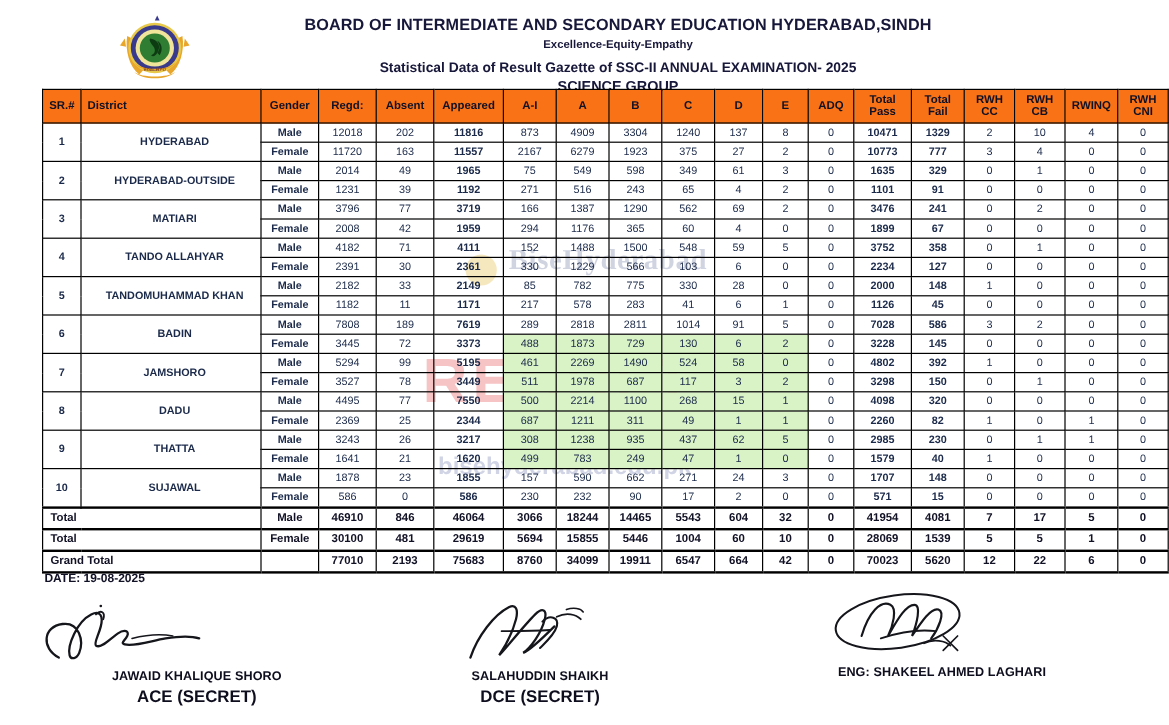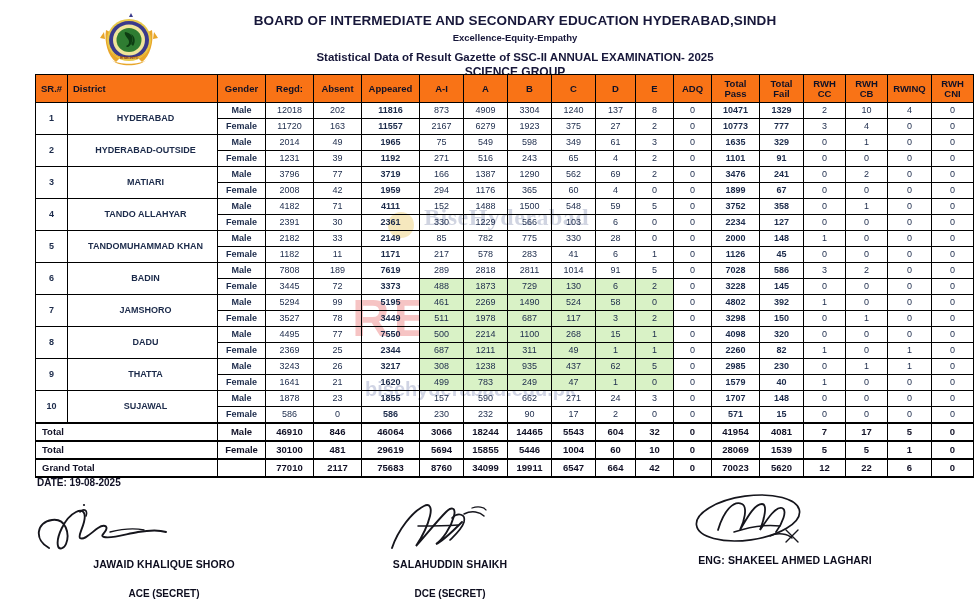--- a/index.html
+++ b/index.html
@@ -153,21 +153,21 @@
   .sig-block { position: absolute; text-align: center; }
   .sig-block.s1 { left: 14px;  top: 0; width: 300px; }
   .sig-block.s2 { left: 300px; top: 0; width: 300px; }
   .sig-block.s3 { left: 600px; top: -4px; width: 370px; }
   .sig-draw { height: 62px; position: relative; }
   .sig-name {
     font-size: 10.5px; font-weight: bold; color: #0d0d1e;
     letter-spacing: .1px;
   }
   .sig-role {
-    font-size: 10px; font-weight: bold; color: #0d0d1e; margin-top: 18px;
+    font-size: 14px; font-weight: bold; color: #0d0d1e; margin-top: 2px;
   }
 </style>
 </head>
 <body>
 
 <div class="watermark-layer">
   <div class="wm-dot"></div>
   <div class="wm-brand">BiseHyderabad</div>
   <div class="wm-result">RESULT</div>
   <div class="wm-url">bisehyderabad.edu.pk</div>
@@ -699,21 +699,21 @@
           <td>1539</td>
           <td>5</td>
           <td>5</td>
           <td>1</td>
           <td>0</td>
         </tr>
         <tr class="total-row">
           <td class="total-label" colspan="2">Grand Total</td>
           <td></td>
           <td>77010</td>
-          <td>2117</td>
+          <td>2193</td>
           <td>75683</td>
           <td>8760</td>
           <td>34099</td>
           <td>19911</td>
           <td>6547</td>
           <td>664</td>
           <td>42</td>
           <td>0</td>
           <td>70023</td>
           <td>5620</td>

